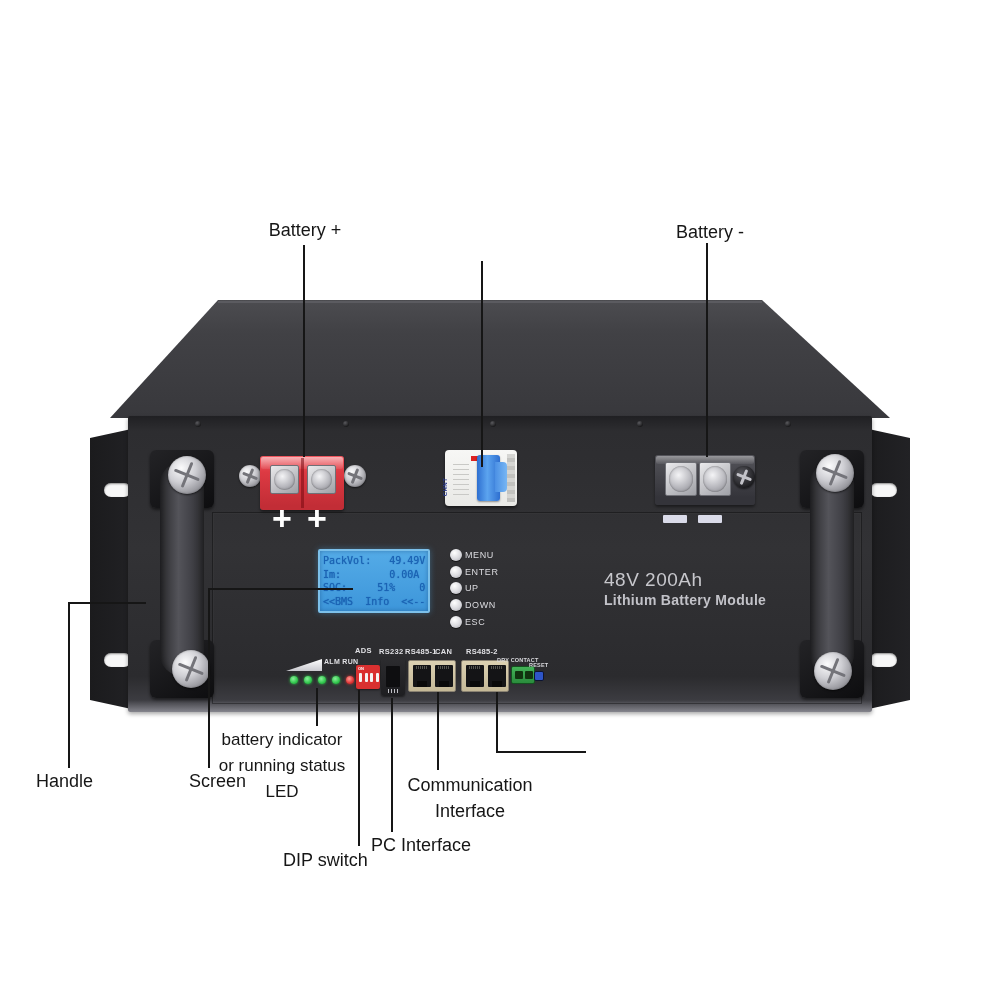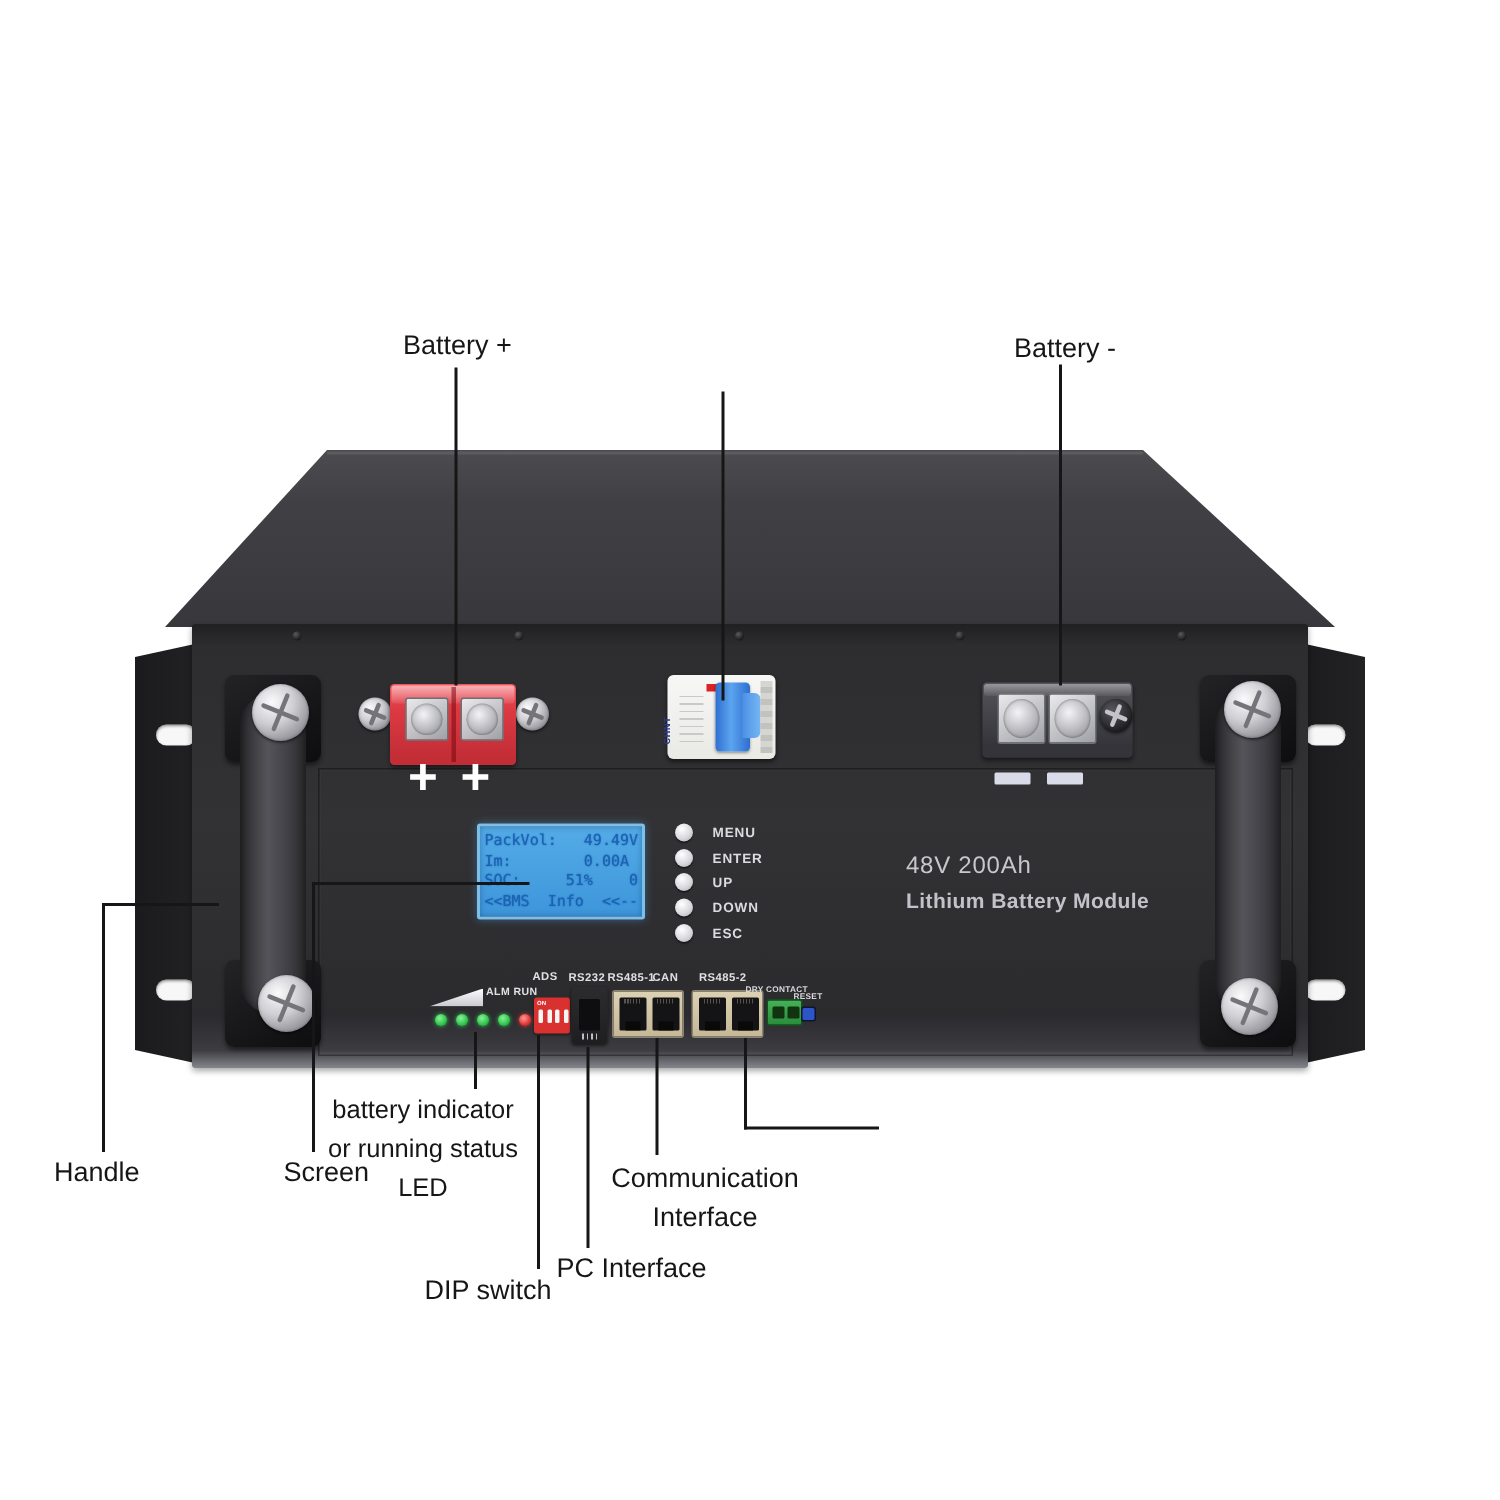--- a/index.html
+++ b/index.html
@@ -81,23 +81,23 @@
     box-shadow:0 0 6px rgba(80,170,230,.4),inset 0 0 4px rgba(0,40,90,.35);
     padding:3px 3px;box-sizing:border-box;}
   .lcd-line{font-family:"DejaVu Sans Mono",monospace;font-size:10px;line-height:13.5px;
     color:#1a63b5;white-space:pre;text-shadow:0 0 1px rgba(10,70,150,.7);}
   
   .btn-col{position:absolute;left:450px;top:547px;}
   .btn-row{display:flex;align-items:center;height:16.6px;}
   .panel-btn{width:12px;height:12px;border-radius:50%;
     background:radial-gradient(circle at 38% 32%,#ffffff,#d9d9de 55%,#a7a7ad);
     box-shadow:0 1px 1px rgba(0,0,0,.6);}
-  .btn-label{margin-left:13px;font-size:9px;font-weight:bold;color:#dcdce0;letter-spacing:.6px;}
-  
-  .model{position:absolute;left:604px;top:569px;font-size:16px;color:#c7c7cc;letter-spacing:.5px;}
+  .btn-label{margin-left:3px;font-size:9px;font-weight:normal;color:#dcdce0;letter-spacing:.6px;}
+  
+  .model{position:absolute;left:604px;top:569px;font-size:19px;color:#c7c7cc;letter-spacing:.5px;}
   .pname{position:absolute;left:604px;top:592px;font-size:14px;font-weight:bold;color:#c2c2c8;letter-spacing:.3px;}
   
   .port-label{position:absolute;font-size:7.5px;font-weight:bold;color:#e0e0e4;letter-spacing:.3px;}
   .tiny-label{position:absolute;font-size:5.5px;font-weight:bold;color:#d8d8dc;letter-spacing:.2px;}
   .wedge{position:absolute;left:286px;top:659px;width:36px;height:12px;
     clip-path:polygon(0 100%,100% 0,100% 100%);background:linear-gradient(180deg,#ffffff,#c9c9cf);}
   .led{position:absolute;width:8px;height:8px;border-radius:50%;top:676px;}
   .led.green{background:radial-gradient(circle at 40% 35%,#8af09a,#2fc54b 60%,#1d8a33);box-shadow:0 0 3px #2fc54b;}
   .led.red{background:radial-gradient(circle at 40% 35%,#ff9a94,#e03434 60%,#9c1f1f);box-shadow:0 0 3px #e03434;}
   .dip{position:absolute;left:356px;top:665px;width:24px;height:24px;border-radius:2px;background:#d93030;

